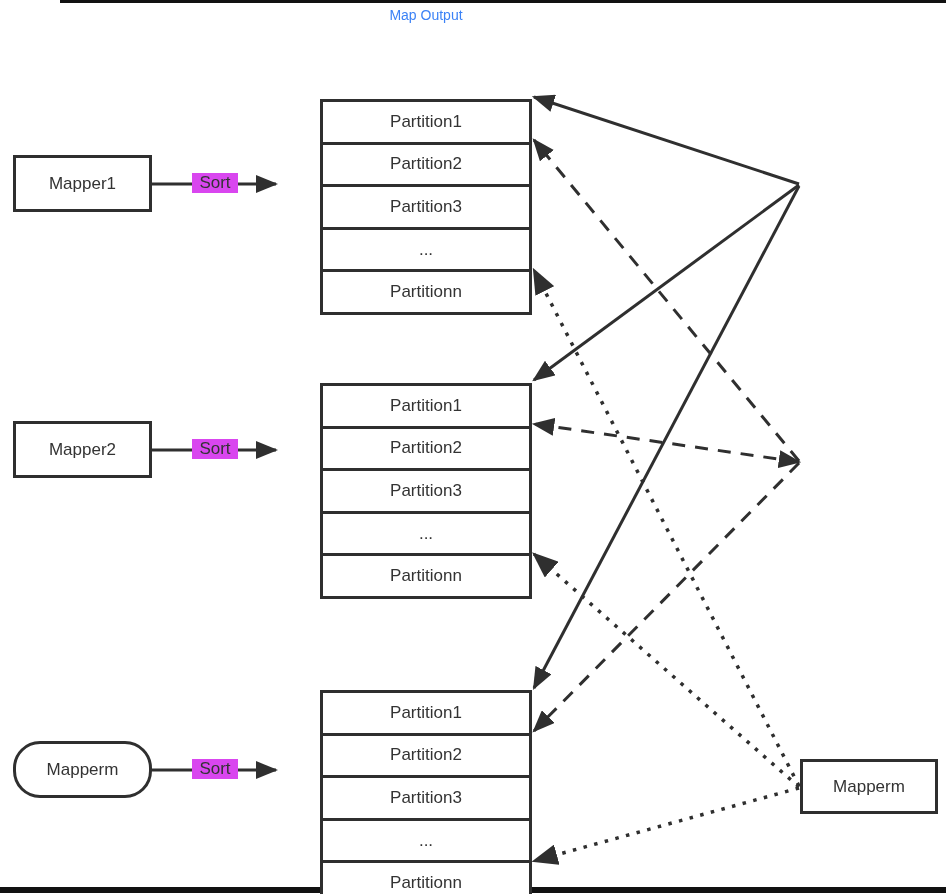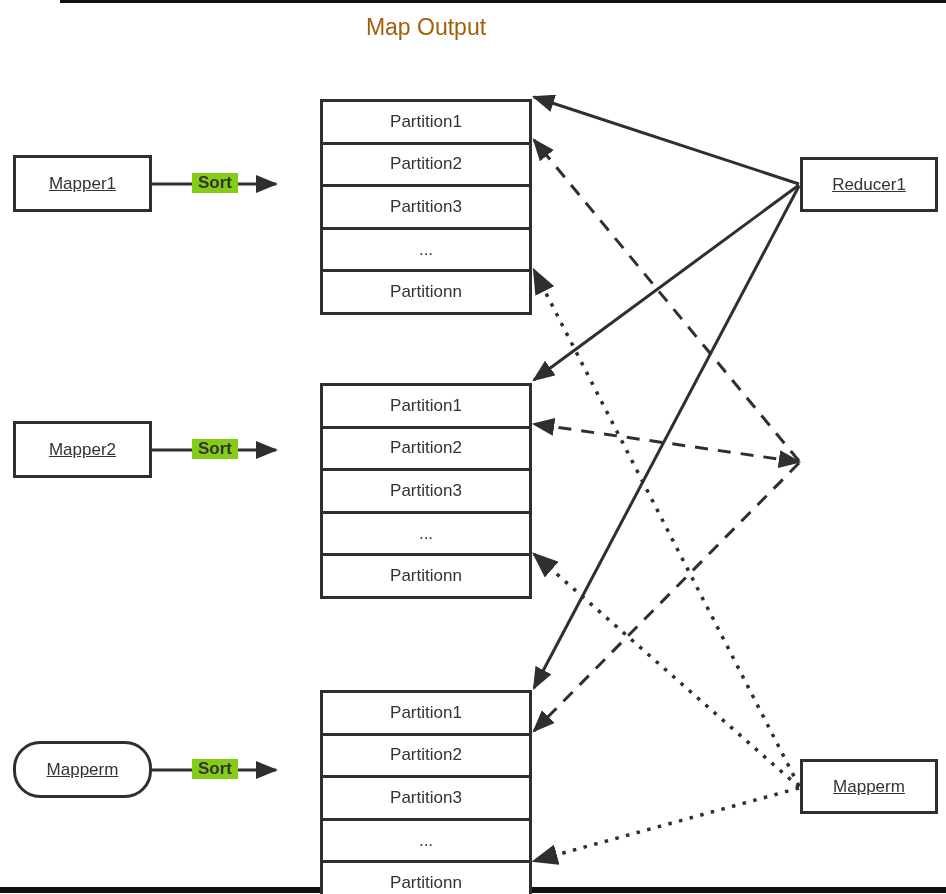--- a/index.html
+++ b/index.html
@@ -5,28 +5,28 @@
   html,body{margin:0;padding:0;background:#fff;}
   #canvas{
     position:relative;width:946px;height:894px;background:#ffffff;
     font-family:"Liberation Sans", sans-serif;color:#333333;overflow:hidden;
   }
   .frame-line{position:absolute;background:#111111;}
   #frame-top{left:60px;top:0;width:886px;height:3px;}
   #frame-bottom{left:0;top:887px;width:946px;height:6px;}
 
   #diagram-title{
-    position:absolute;left:270px;top:16px;width:312px;
-    text-align:center;font-size:23px;line-height:23px;color:#a16207;
+    position:absolute;left:270px;top:4px;width:312px;
+    text-align:center;font-size:14px;line-height:23px;color:#3b82f6;
   }
 
   .node-box{
     position:absolute;border:3px solid #2f2f2f;background:#ffffff;
     display:flex;align-items:center;justify-content:center;
-    font-size:17px;color:#333;box-sizing:border-box;text-decoration:underline;
+    font-size:17px;color:#333;box-sizing:border-box;
   }
   .mapper{left:13px;width:139px;height:57px;}
   #mapper-1{top:155px;}
   #mapper-2{top:421px;}
   #mapper-m{top:741px;border-radius:27px;}
 
   .reducer{left:800px;width:138px;height:55px;}
   #reducer-1{top:157px;}
   #reducer-2{top:434px;}
   #reducer-n{top:759px;}
@@ -39,22 +39,22 @@
   #stack-1{top:75px;}
   #stack-2{top:359px;}
   #stack-3{top:666px;}
   .partition-row{
     flex:1;display:flex;align-items:center;justify-content:center;
     font-size:17px;color:#333;border-bottom:3px solid #2f2f2f;
   }
   .partition-row:last-child{border-bottom:none;}
 
   .sort-label{
-    position:absolute;width:46px;text-align:center;background:#84cc16;
-    font-size:17px;color:#333;z-index:3;font-weight:bold;
+    position:absolute;width:46px;text-align:center;background:#d946ef;
+    font-size:17px;color:#333;z-index:3;
   }
   #sort-label-1{left:192px;top:173px;}
   #sort-label-2{left:192px;top:439px;}
   #sort-label-3{left:192px;top:759px;}
 
   #connector-layer{position:absolute;left:0;top:0;width:946px;height:894px;z-index:2;}
   .conn{stroke:#2f2f2f;fill:none;}
   .conn-solid{stroke-width:3;}
   .conn-dashed{stroke-width:3;stroke-dasharray:13 10;}
   .conn-dotted{stroke-width:3.5;stroke-dasharray:3.5 7.5;}
@@ -124,20 +124,17 @@
     <div class="partition-row">Partitionn</div>
   </div>
   <div id="stack-3" class="partition-stack">
     <div class="partition-row">Partition1</div>
     <div class="partition-row">Partition2</div>
     <div class="partition-row">Partition3</div>
     <div class="partition-row">...</div>
     <div class="partition-row">Partitionn</div>
   </div>
 
-  <div id="reducer-1" class="node-box reducer">
-    <span>Reducer1</span>
-  </div>
   <div id="reducer-n" class="node-box reducer">
     <span>Mapperm</span>
   </div>
 
 </div>
 
 </body></html>

